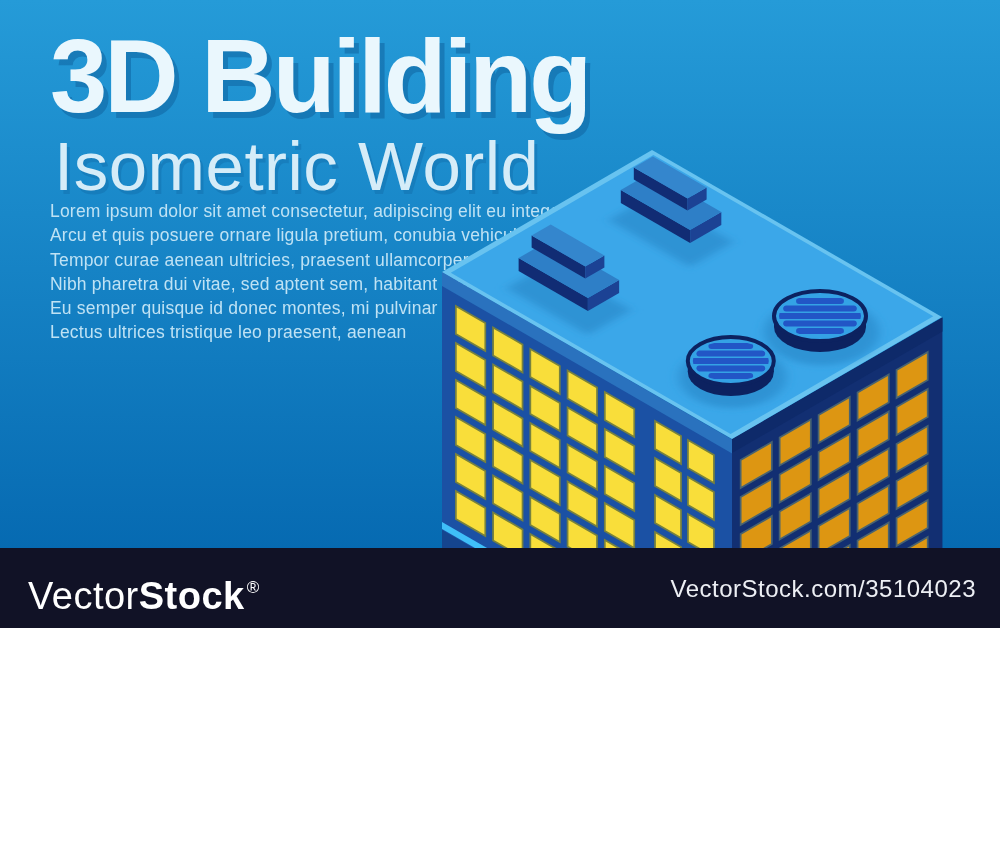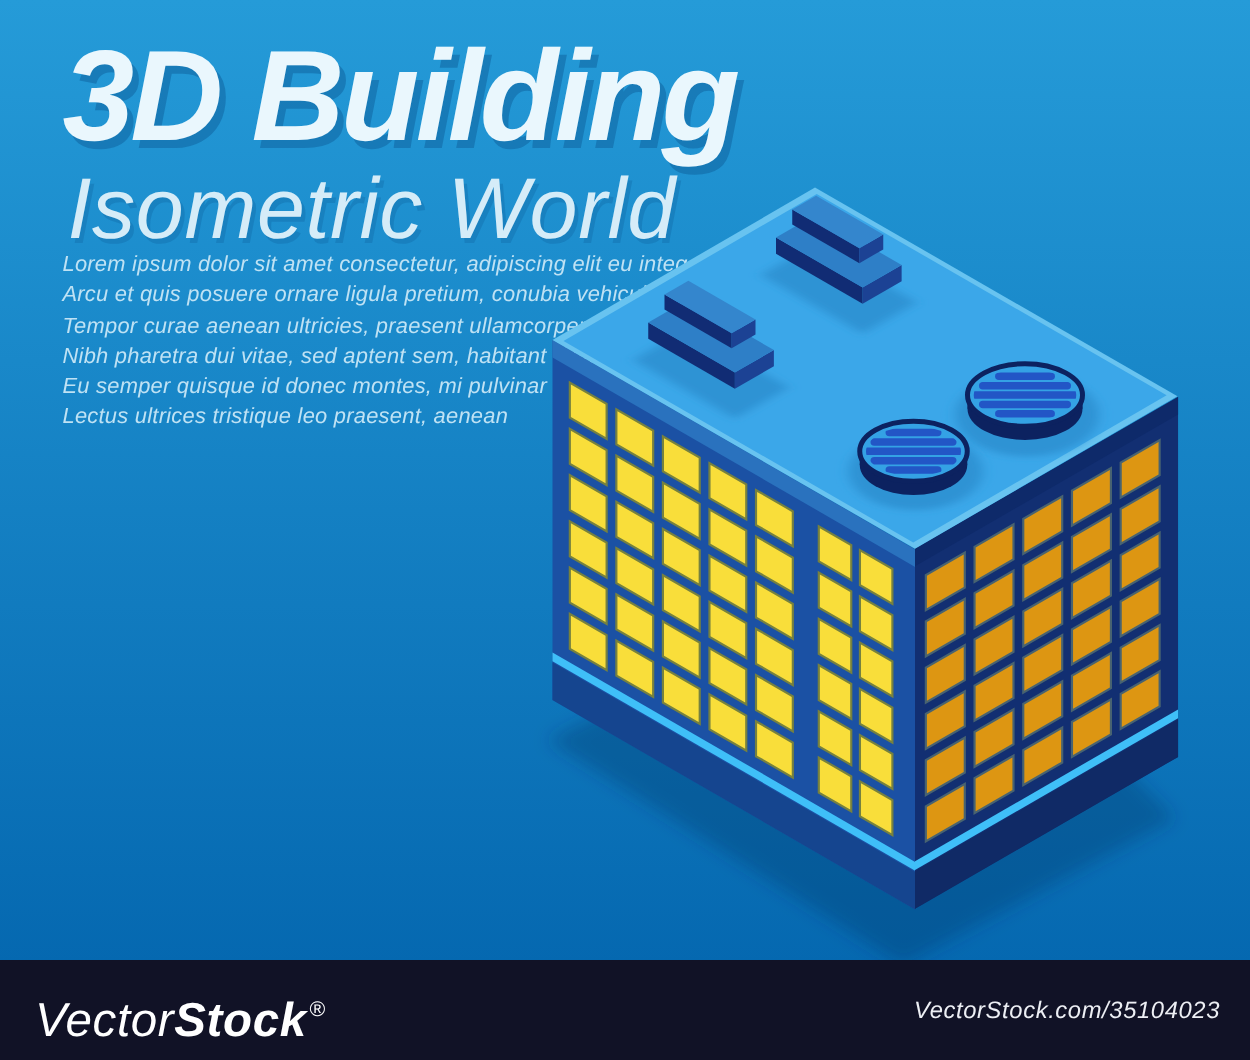--- a/index.html
+++ b/index.html
@@ -1,20 +1,19 @@
 <!DOCTYPE html>
 <html><head>
 <meta charset="utf-8">
 <style>
   html,body{margin:0;padding:0;}
   #stage{
-    position:relative;width:1000px;height:848px;overflow:hidden;
+    position:relative;width:1000px;height:628px;overflow:hidden;
     font-family:"Liberation Sans","DejaVu Sans",sans-serif;
     background:linear-gradient(180deg,var(--background-top) 0%,var(--background-bottom) 91%);
-    font-style:italic;
   }
   #hero-svg{position:absolute;left:0;top:0;pointer-events:none;}
   .title{
     position:absolute;left:50px;top:22px;line-height:110px;
     font-size:103px;font-weight:700;letter-spacing:-3px;
     color:var(--title-text);
     text-shadow:5px 6px 0 var(--title-shadow);
     white-space:nowrap;
   }
   .subtitle{
@@ -36,21 +35,21 @@
   }
   .brand{
     position:absolute;left:28px;top:0;height:80px;line-height:84px;
     color:var(--footer-text);font-size:38px;font-weight:300;letter-spacing:0.5px;
     white-space:nowrap;
   }
   .brand .bold{font-weight:700;}
   .brand sup{font-size:17px;font-weight:400;position:relative;top:-2px;left:2px;}
   .credit{
     position:absolute;right:24px;top:0;height:80px;line-height:82px;
-    color:var(--credit-text);font-size:19px;font-weight:400;letter-spacing:0.5px;
+    color:var(--credit-text);font-size:24px;font-weight:400;letter-spacing:0.5px;
     white-space:nowrap;
   }
 </style>
 </head>
 <body>
 
 <div id="stage" style="--background-top: #259BD8; --background-bottom: #0568B0; --footer-bar: #111226; --footer-text: #FFFFFF; --credit-text: #EDEFF4; --title-text: #EAF7FD; --title-shadow: rgba(13,95,155,0.50); --subtitle-text: #D5ECF8; --subtitle-shadow: rgba(13,95,155,0.30); --paragraph-text: #BFE2F4; --roof: #3BA7E9; --roof-rim: #68C3F0; --roof-shadow: #2E93D4; --roof-fascia-left: #2A72BE; --roof-fascia-right: #0E2A6A; --wall-left: #1B51A4; --wall-left-base: #15458F; --wall-right: #122F72; --wall-right-base: #102A66; --window-yellow: #F9DE3A; --window-edge-yellow: #76813F; --window-orange: #DD9612; --window-edge-orange: #486371; --base-stripe: #3FBFF8; --box-top: #2E7FC7; --box-top-upper: #3486CD; --box-side-dark: #112C74; --box-side-mid: #1C4294; --vent-top: #34A2E5; --vent-rim: #0C2260; --vent-stripe: #2256C6; --ground-shadow: rgba(7,48,102,0.33);">
 
   <div class="title">3D Building</div>
   <div class="subtitle">Isometric World</div>

